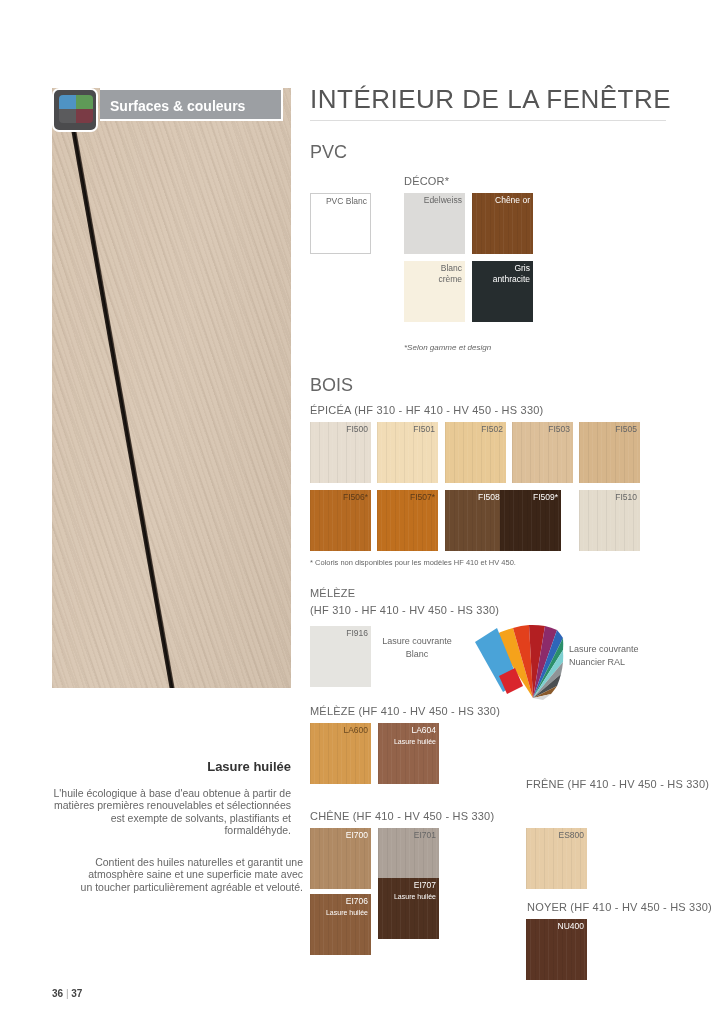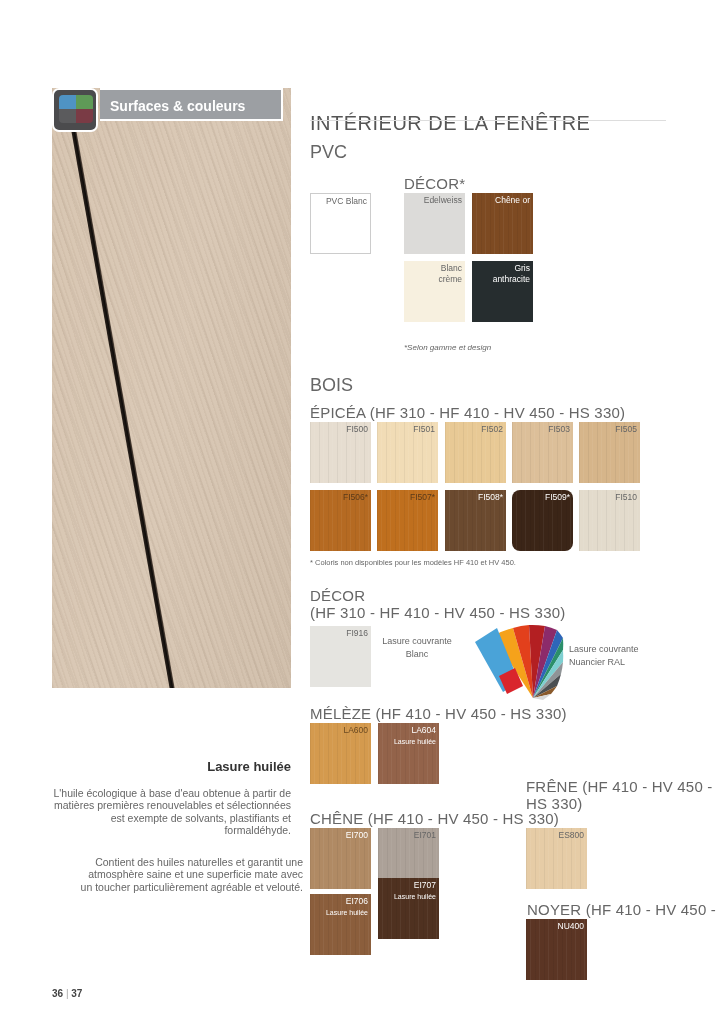--- a/index.html
+++ b/index.html
@@ -21,24 +21,24 @@
 
   
   #badge-icon { left:52px; top:88px; width:46px; height:44px; background:#4b4b4d;
     border-radius:7px; border:2px solid #fff; box-sizing:border-box; padding:5px; }
   #badge-icon .q { position:absolute; width:17px; height:14px; }
   #badge-label { left:100px; top:88px; width:183px; height:33px; background:#9c9fa3;
     color:#fff; font-weight:bold; font-size:14px; line-height:33px; padding-left:10px;
     box-sizing:border-box; border:2px solid #fff; border-left:none; }
 
   
-  #title { left:310px; top:84px; font-size:20px; color:#555; letter-spacing:0.5px; font-weight:normal;margin-top:28px; }
+  #title { left:310px; top:84px; font-size:26px; color:#555; letter-spacing:0.5px; font-weight:normal; }
   #title-rule { left:310px; top:120px; width:356px; height:1px; background:#ddd; }
   .h2 { font-size:18px; color:#666; }
-  .cap { font-size:15px; color:#666; letter-spacing:0.2px; }
+  .cap { font-size:11px; color:#666; letter-spacing:0.2px; }
   .sw { position:absolute; width:61px; height:61px; box-sizing:border-box; }
   .sw .lbl { position:absolute; right:3px; top:2px; font-size:8.5px; text-align:right; line-height:11px; }
   .lt { color:#666; } .dk { color:#fff; }
   .note { font-size:7.5px; color:#666; }
   .body-txt { font-size:10.5px; color:#666; line-height:12.3px; text-align:right; }
   .woodv { background-image:repeating-linear-gradient(90deg, rgba(0,0,0,0.05) 0 1px, rgba(255,255,255,0) 1px 4px, rgba(255,255,255,0.05) 4px 5px, rgba(0,0,0,0) 5px 9px); }
 </style>
 </head>
 <body>
 
@@ -99,30 +99,30 @@
 
 <div class="abs sw woodv" style="left:310px;top:490px;background-color:#b56a22;">
     <span class="lbl lt" style="color:#5a3a1a;">FI506*</span>
   </div>
 <div class="abs sw woodv" style="left:377px;top:490px;background-color:#bf6f1e;">
     <span class="lbl lt" style="color:#5a3a1a;">FI507*</span>
   </div>
 <div class="abs sw woodv" style="left:445px;top:490px;background-color:#6b4a2f;">
     <span class="lbl dk">FI508*</span>
   </div>
-<div class="abs sw woodv" style="left:512px;top:490px;background-color:#3b2517;border-radius:8px;">
+<div class="abs sw woodv" style="left:500px;top:490px;background-color:#3b2517;">
     <span class="lbl dk">FI509*</span>
   </div>
 <div class="abs sw woodv" style="left:579px;top:490px;background-color:#e3dbcc;">
     <span class="lbl lt">FI510</span>
   </div>
 
 <div class="abs note" style="left:310px;top:558px;">* Coloris non disponibles pour les modèles HF 410 et HV 450.</div>
 
-<div class="abs cap" style="left:310px;top:587px;">DÉCOR</div>
+<div class="abs cap" style="left:310px;top:587px;">MÉLÈZE</div>
 <div class="abs cap" style="left:310px;top:604px;">(HF 310 - HF 410 -  HV 450 - HS 330)</div>
 <div class="abs sw" style="left:310px;top:626px;background:#e5e4e0;">
     <span class="lbl lt">FI916</span>
   </div>
 <div class="abs" style="left:378px;top:635px;width:78px;text-align:center;font-size:9px;color:#666;line-height:13px;">
   <div>Lasure couvrante</div>
   <div>Blanc</div>
 </div>
 
 <div class="abs" style="left:475px;top:620px;width:90px;height:82px;">

